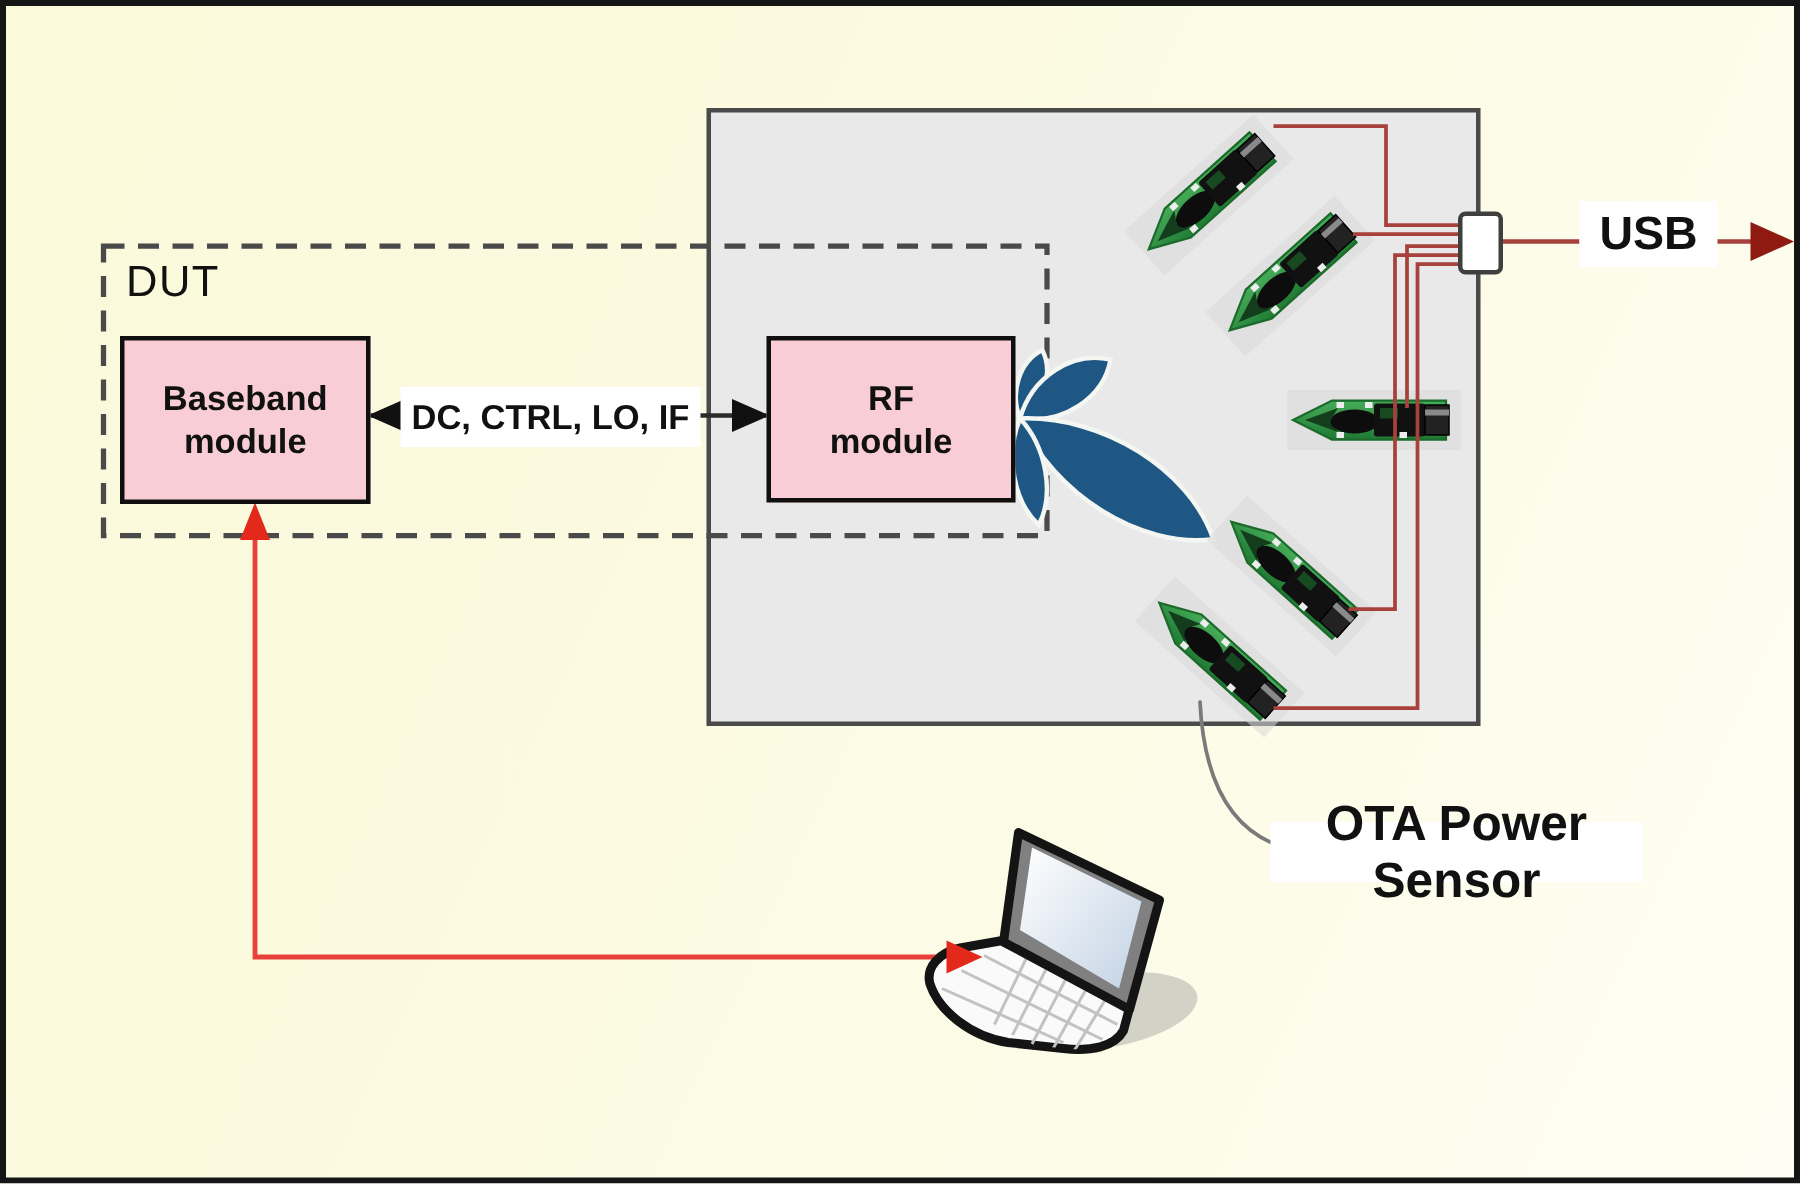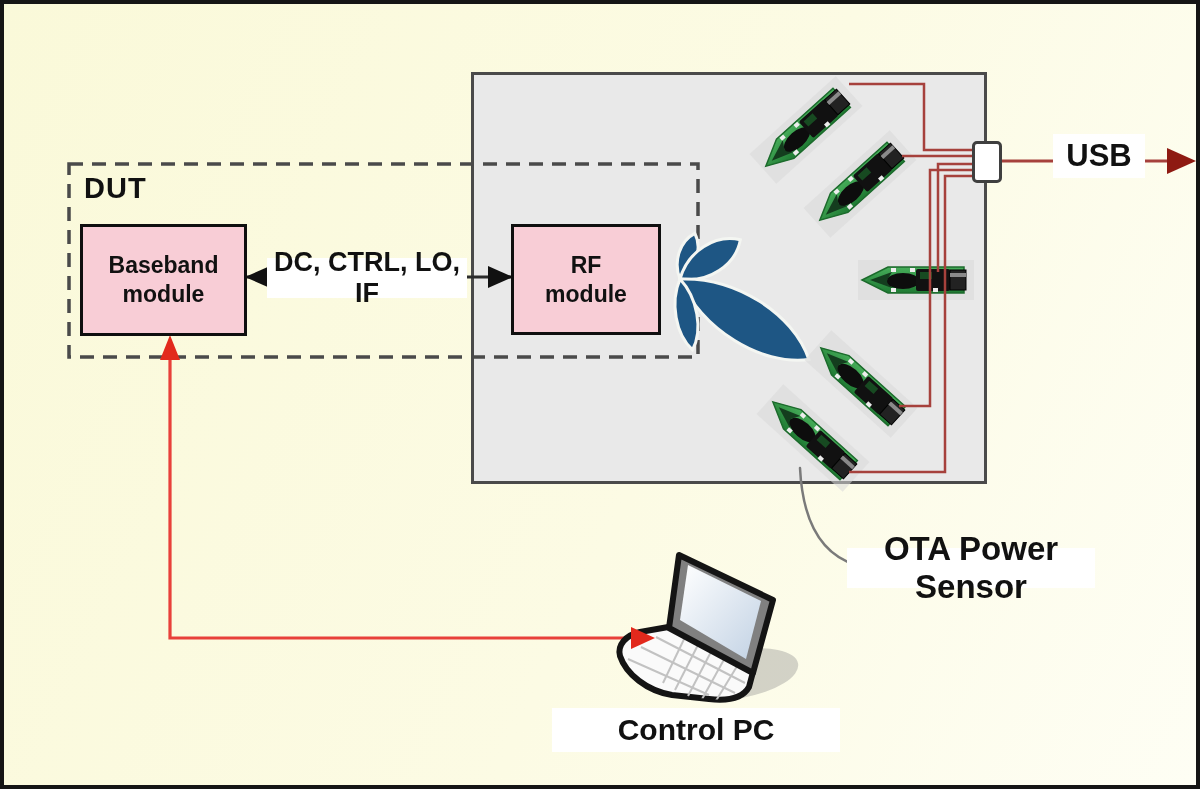--- a/index.html
+++ b/index.html
@@ -18,31 +18,31 @@
     background:#E9E9E9;border:3px solid #4A4A4A;z-index:1;
   }
   svg.overlay{position:absolute;left:0;top:0;z-index:2;}
   .module-box{
     position:absolute;z-index:4;
     background:#F8CDD6;border:3px solid #0F0F0F;
     display:flex;flex-direction:column;align-items:center;justify-content:center;
     font-weight:bold;font-size:23px;line-height:1.25;text-align:center;
   }
   .bb{left:76px;top:220px;width:167px;height:112px;}
-  .rf{left:507px;top:220px;width:150px;height:111px;}
+  .rf{left:507px;top:220px;width:166px;height:111px;}
   .dut-label{
     position:absolute;left:80px;top:168px;z-index:4;
-    font-weight:bold;font-size:29px;letter-spacing:1px;text-align:right;
+    font-weight:normal;font-size:29px;letter-spacing:1px;text-align:right;
   }
   .white-label{
     position:absolute;z-index:4;background:#FFFFFF;
     display:flex;align-items:center;justify-content:center;
     font-weight:bold;text-align:center;
   }
-  .bus-label{left:263px;top:254px;width:200px;height:40px;font-size:27px;}
+  .bus-label{left:263px;top:254px;width:200px;height:40px;font-size:23px;}
   .usb-label{left:1049px;top:130px;width:92px;height:44px;font-size:31px;}
   .ota-label{left:843px;top:544px;width:248px;height:40px;font-size:33px;}
   .pc-label{left:548px;top:704px;width:288px;height:44px;font-size:30px;}
   .hub{
     position:absolute;left:968px;top:137px;width:30px;height:42px;z-index:3;
     background:#FFFFFF;border:3px solid #3F3F3F;border-radius:5px;
   }
 </style>
 </head>
 <body>
@@ -153,15 +153,14 @@
     <span>RF</span>
     <span>module</span>
   </div>
 
   <div class="white-label bus-label">DC, CTRL, LO, IF</div>
 
   <div class="white-label usb-label">USB</div>
 
   <div class="white-label ota-label">OTA Power Sensor</div>
 
-  <div class="white-label pc-label">Control PC</div>
 
 </div>
 
 </body></html>

